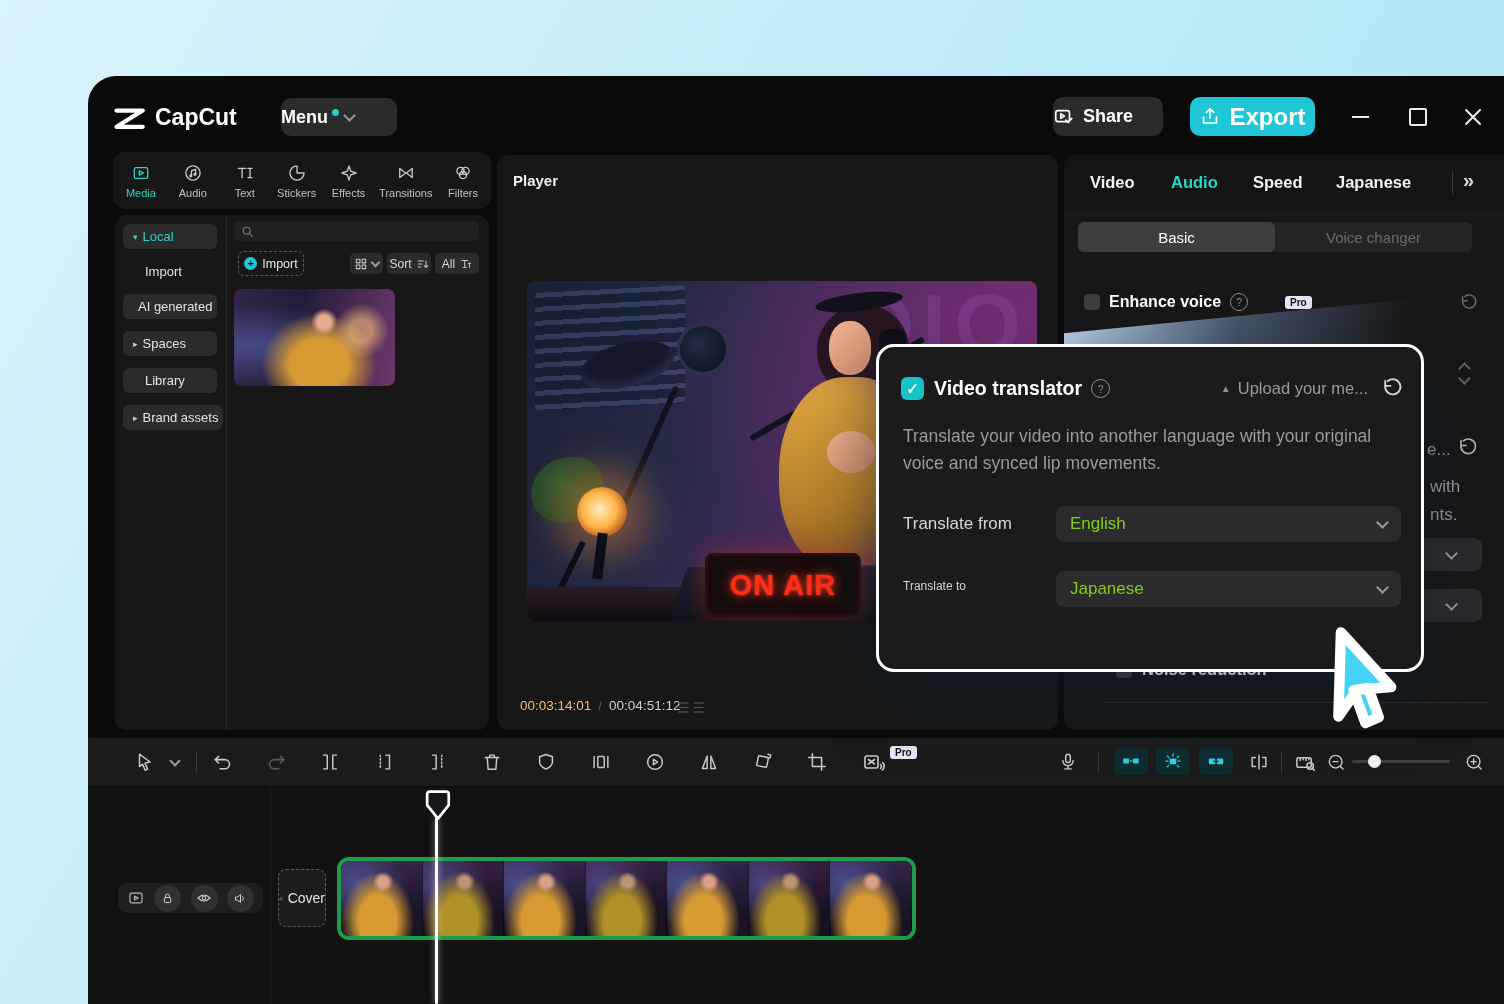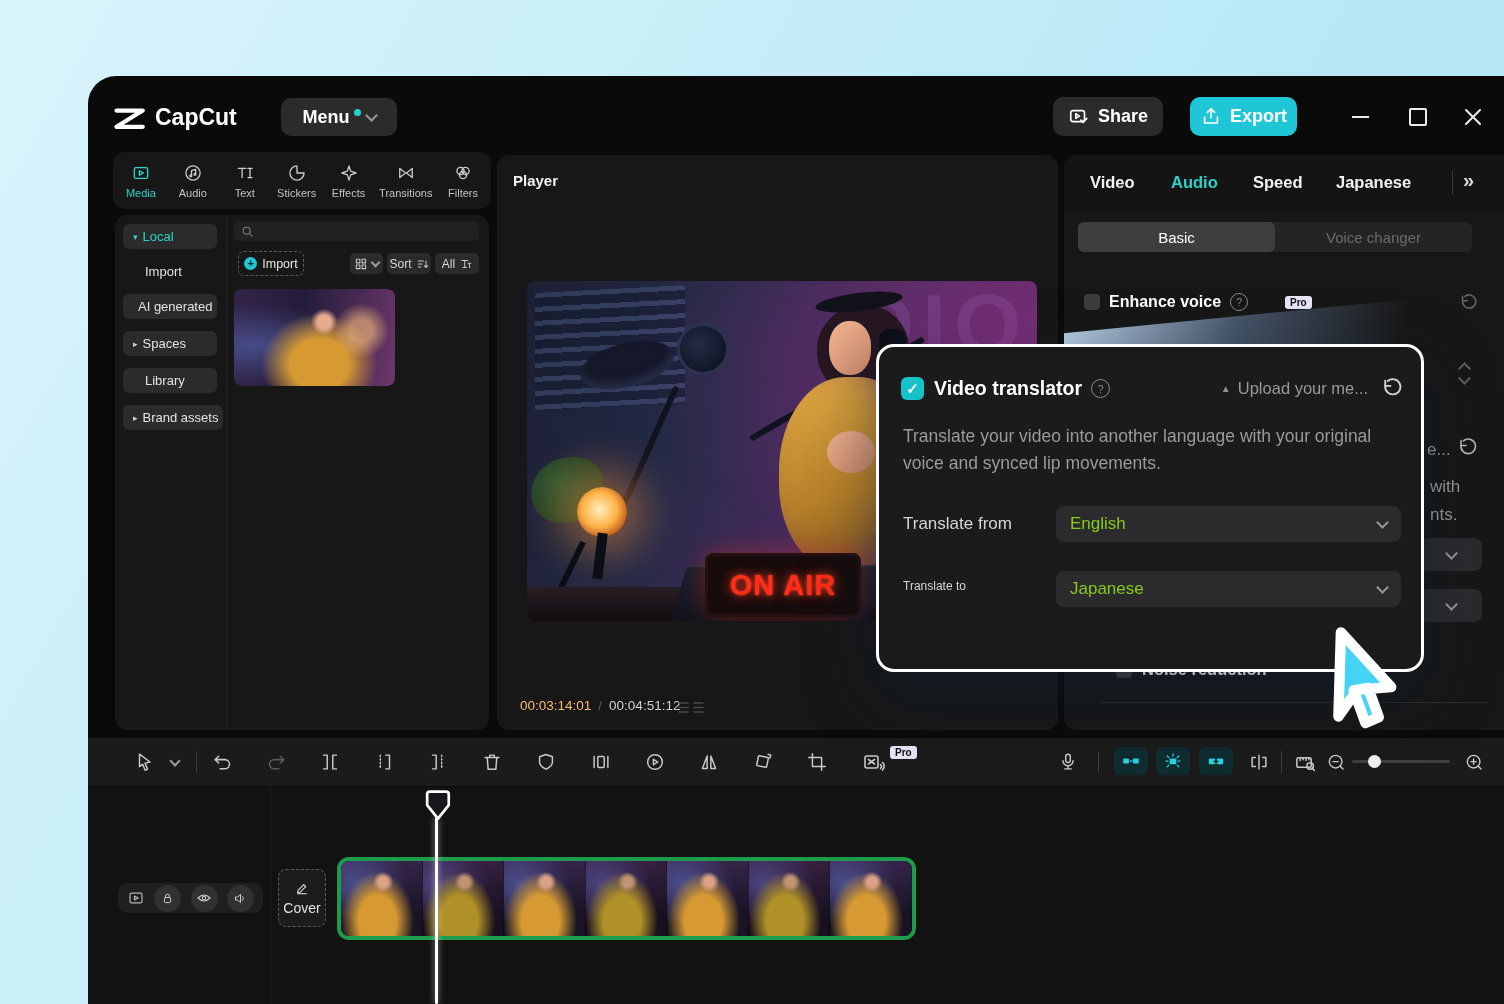--- a/index.html
+++ b/index.html
@@ -6,21 +6,21 @@
   .canvas{position:relative;width:1504px;height:1004px;overflow:hidden;
     background:linear-gradient(120deg,#d9f4fb 0%,#c2ecf7 45%,#a9e2f3 100%);}
   .abs{position:absolute;}
   .window{left:88px;top:76px;right:0;bottom:0;background:#0a0a0a;border-radius:28px 0 0 0;}
   .panel{background:#171717;border-radius:12px;}
   svg{display:block;}
   .ic{stroke:#c9c9c9;fill:none;stroke-width:1.6;stroke-linecap:round;stroke-linejoin:round;}
   .ic-dim{stroke:#5a5a5a;}
   .ic-teal{stroke:#2ad4c8;}
   .chev{display:inline-block;width:7px;height:7px;border-right:2px solid #9a9a9a;border-bottom:2px solid #9a9a9a;transform:rotate(45deg);margin-top:-3px;}
-  .btn-dark{background:#2b2b2b;border-radius:10px;display:flex;align-items:center;justify-content:center;gap:8px;color:#fff;font-weight:bold;}
+  .btn-dark{background:#2b2b2b;border-radius:10px;display:flex;align-items:center;justify-content:flex-start;gap:8px;color:#fff;font-weight:bold;}
   .tab{display:flex;flex-direction:column;align-items:center;gap:4px;color:#c2c2c2;font-size:11px;width:53px;cursor:default;}
   .tab.active{color:#2ad4c8;}
   .navitem{position:absolute;left:8px;width:94px;height:25px;border-radius:6px;display:flex;align-items:center;gap:5px;padding-left:10px;box-sizing:border-box;color:#e3e3e3;font-size:13px;}
   .navbg{background:#2b2b2b;}
   .pillbtn{background:#2b2b2b;border-radius:5px;display:flex;align-items:center;justify-content:center;gap:5px;color:#d8d8d8;font-size:12px;}
   .tbi{position:absolute;top:749px;width:24px;height:26px;display:flex;align-items:center;justify-content:center;}
   .tdiv{position:absolute;top:751px;width:1px;height:22px;background:#3a3a3a;}
   .tealbox{position:absolute;top:747px;width:34px;height:28px;background:#0f2c31;border-radius:6px;display:flex;align-items:center;justify-content:center;}
   .circ-ic{width:27px;height:27px;border-radius:50%;background:#313131;display:flex;align-items:center;justify-content:center;}
   .seg{flex:1;border-right:1px solid rgba(0,0,0,.55);
@@ -56,21 +56,21 @@
       <span class="chev"></span>
     </div>
     <div class="abs btn-dark" style="left:965px;top:21px;width:110px;height:39px;font-size:18px;">
       <svg width="22" height="22" viewBox="0 0 24 24" class="ic" style="stroke:#fff;stroke-width:1.8;">
           <rect x="3" y="5" width="15" height="12" rx="2.5"></rect>
           <path d="M8.5,8.5 l4,2.5 -4,2.5 z"></path>
           <path d="M14,15.5 l2.5,2.5 4,-4.5"></path>
         </svg>
       <span>Share</span>
     </div>
-    <div class="abs" style="left:1102px;top:21px;width:107px;height:39px;background:#1fc7d6;border-radius:10px;display:flex;align-items:center;justify-content:center;gap:8px;color:#fff;font-weight:bold;font-size:18px;">
+    <div class="abs" style="left:1102px;top:21px;width:125px;height:39px;background:#1fc7d6;border-radius:10px;display:flex;align-items:center;justify-content:center;gap:8px;color:#fff;font-weight:bold;font-size:24px;">
       <svg width="22" height="22" viewBox="0 0 24 24" class="ic" style="stroke:#fff;stroke-width:1.8;">
           <path d="M5,12 v6.5 h14 V12"></path>
           <path d="M12,3.5 V13"></path>
           <path d="M8,7 l4,-4 4,4"></path>
         </svg>
       <span>Export</span>
     </div>
     <div class="abs" style="left:1258px;top:27px;width:28px;height:28px;display:flex;align-items:center;justify-content:center;">
       <span style="width:17px;height:2px;background:#ececec;"></span>
     </div>
@@ -488,21 +488,21 @@
           </svg>
       </span>
       <span class="circ-ic">
         <svg width="15" height="15" viewBox="0 0 24 24" class="ic" style="stroke:#cfcfcf;">
             <path d="M4.5,9.5 h3 l4.5,-4 v13 l-4.5,-4 h-3 Z"></path>
             <path d="M15.5,9 a4.3,4.3 0 0 1 0,6"></path>
           </svg>
       </span>
     </div>
 
-    <div class="abs" style="left:190px;top:82px;width:48px;height:58px;border:1.4px dashed #5c5c5c;border-radius:8px;background:#1c1c1c;display:flex;flex-direction:column;align-items:center;justify-content:center;gap:4px;box-sizing:border-box;">
+    <div class="abs" style="left:190px;top:82px;width:48px;height:58px;border:1.4px dashed #5c5c5c;border-radius:8px;background:#1c1c1c;display:flex;flex-direction:row;align-items:center;justify-content:center;gap:4px;box-sizing:border-box;">
       <svg width="16" height="16" viewBox="0 0 24 24" class="ic" style="stroke:#e3e3e3;">
           <path d="M6,15.5 l8.5,-8.5 3,3 L9,18.5 l-3.6,0.6 Z"></path>
           <path d="M5.5,20.5 h13"></path>
         </svg>
       <span style="color:#e3e3e3;font-size:14px;">Cover</span>
     </div>
 
     <div class="abs" style="left:249px;top:70px;width:579px;height:83px;border:4px solid #1d9c4b;border-radius:12px;overflow:hidden;display:flex;background:#181424;box-sizing:border-box;">
       <div class="seg"></div>
       <div class="seg"></div>

